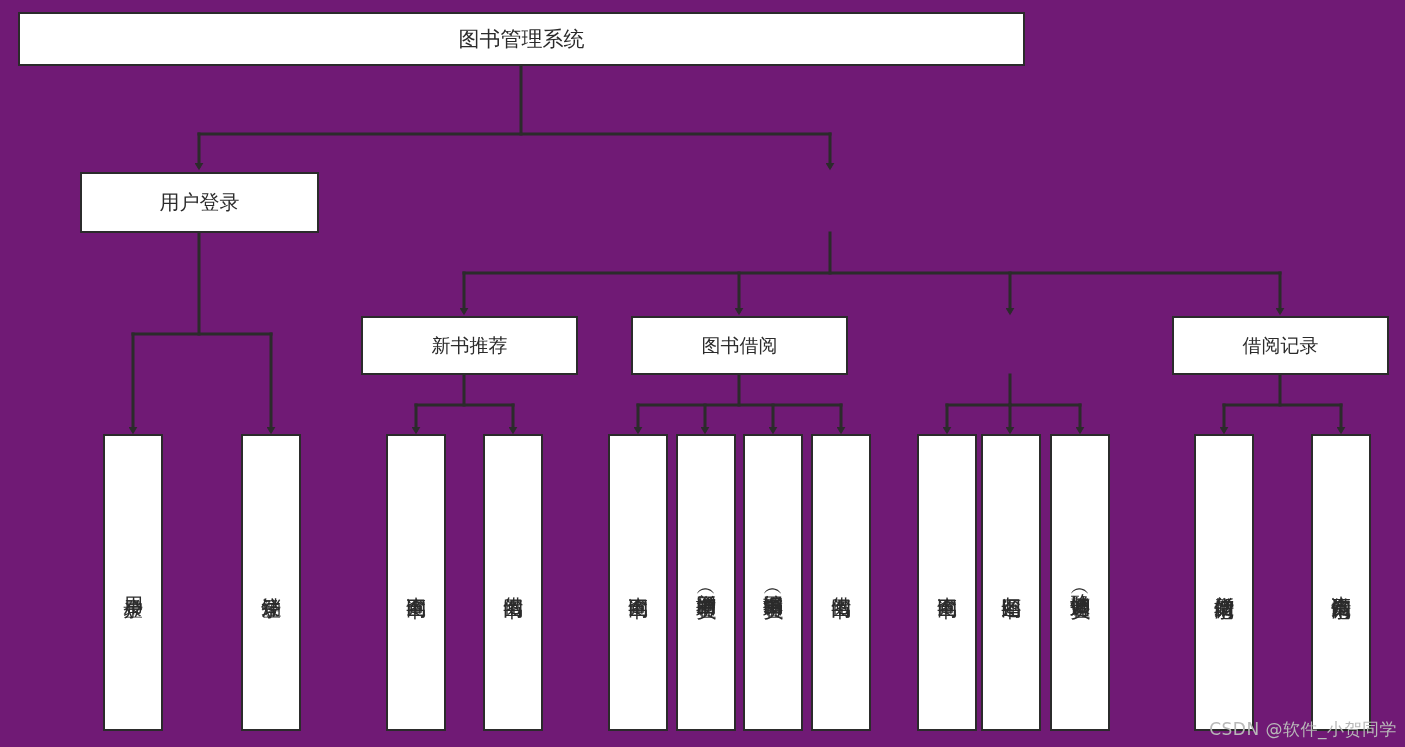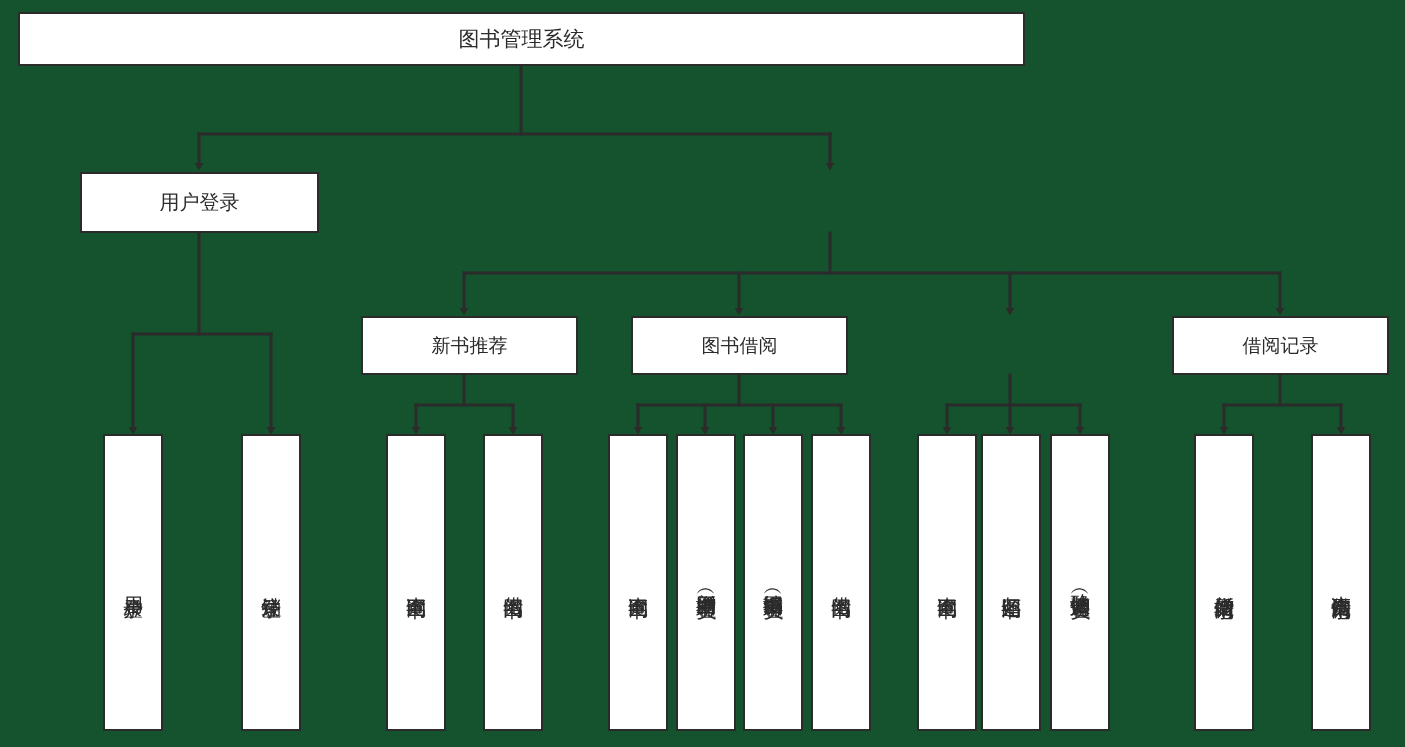--- a/index.html
+++ b/index.html
@@ -8,21 +8,21 @@
     padding: 0;
     background: #ffffff;
   }
   body {
     font-family: "DejaVu Sans", "Liberation Sans", sans-serif;
   }
   #diagram-root {
     position: relative;
     width: 1405px;
     height: 747px;
-    background: #14532d;
+    background: #701a75;
     overflow: hidden;
   }
   #edges-layer {
     position: absolute;
     left: 0;
     top: 0;
     width: 1405px;
     height: 747px;
     pointer-events: none;
   }
@@ -199,14 +199,15 @@
   </div>
 
   <div class="node leaf" style="left:1194px; top:434px; width:60px; height:297px;">
     <span class="node-label">新增借阅记录</span>
   </div>
 
   <div class="node leaf" style="left:1311px; top:434px; width:60px; height:297px;">
     <span class="node-label">查询借阅记录</span>
   </div>
 
+  <div id="watermark">CSDN @软件_小贺同学</div>
 
 </div>
 
 </body></html>

